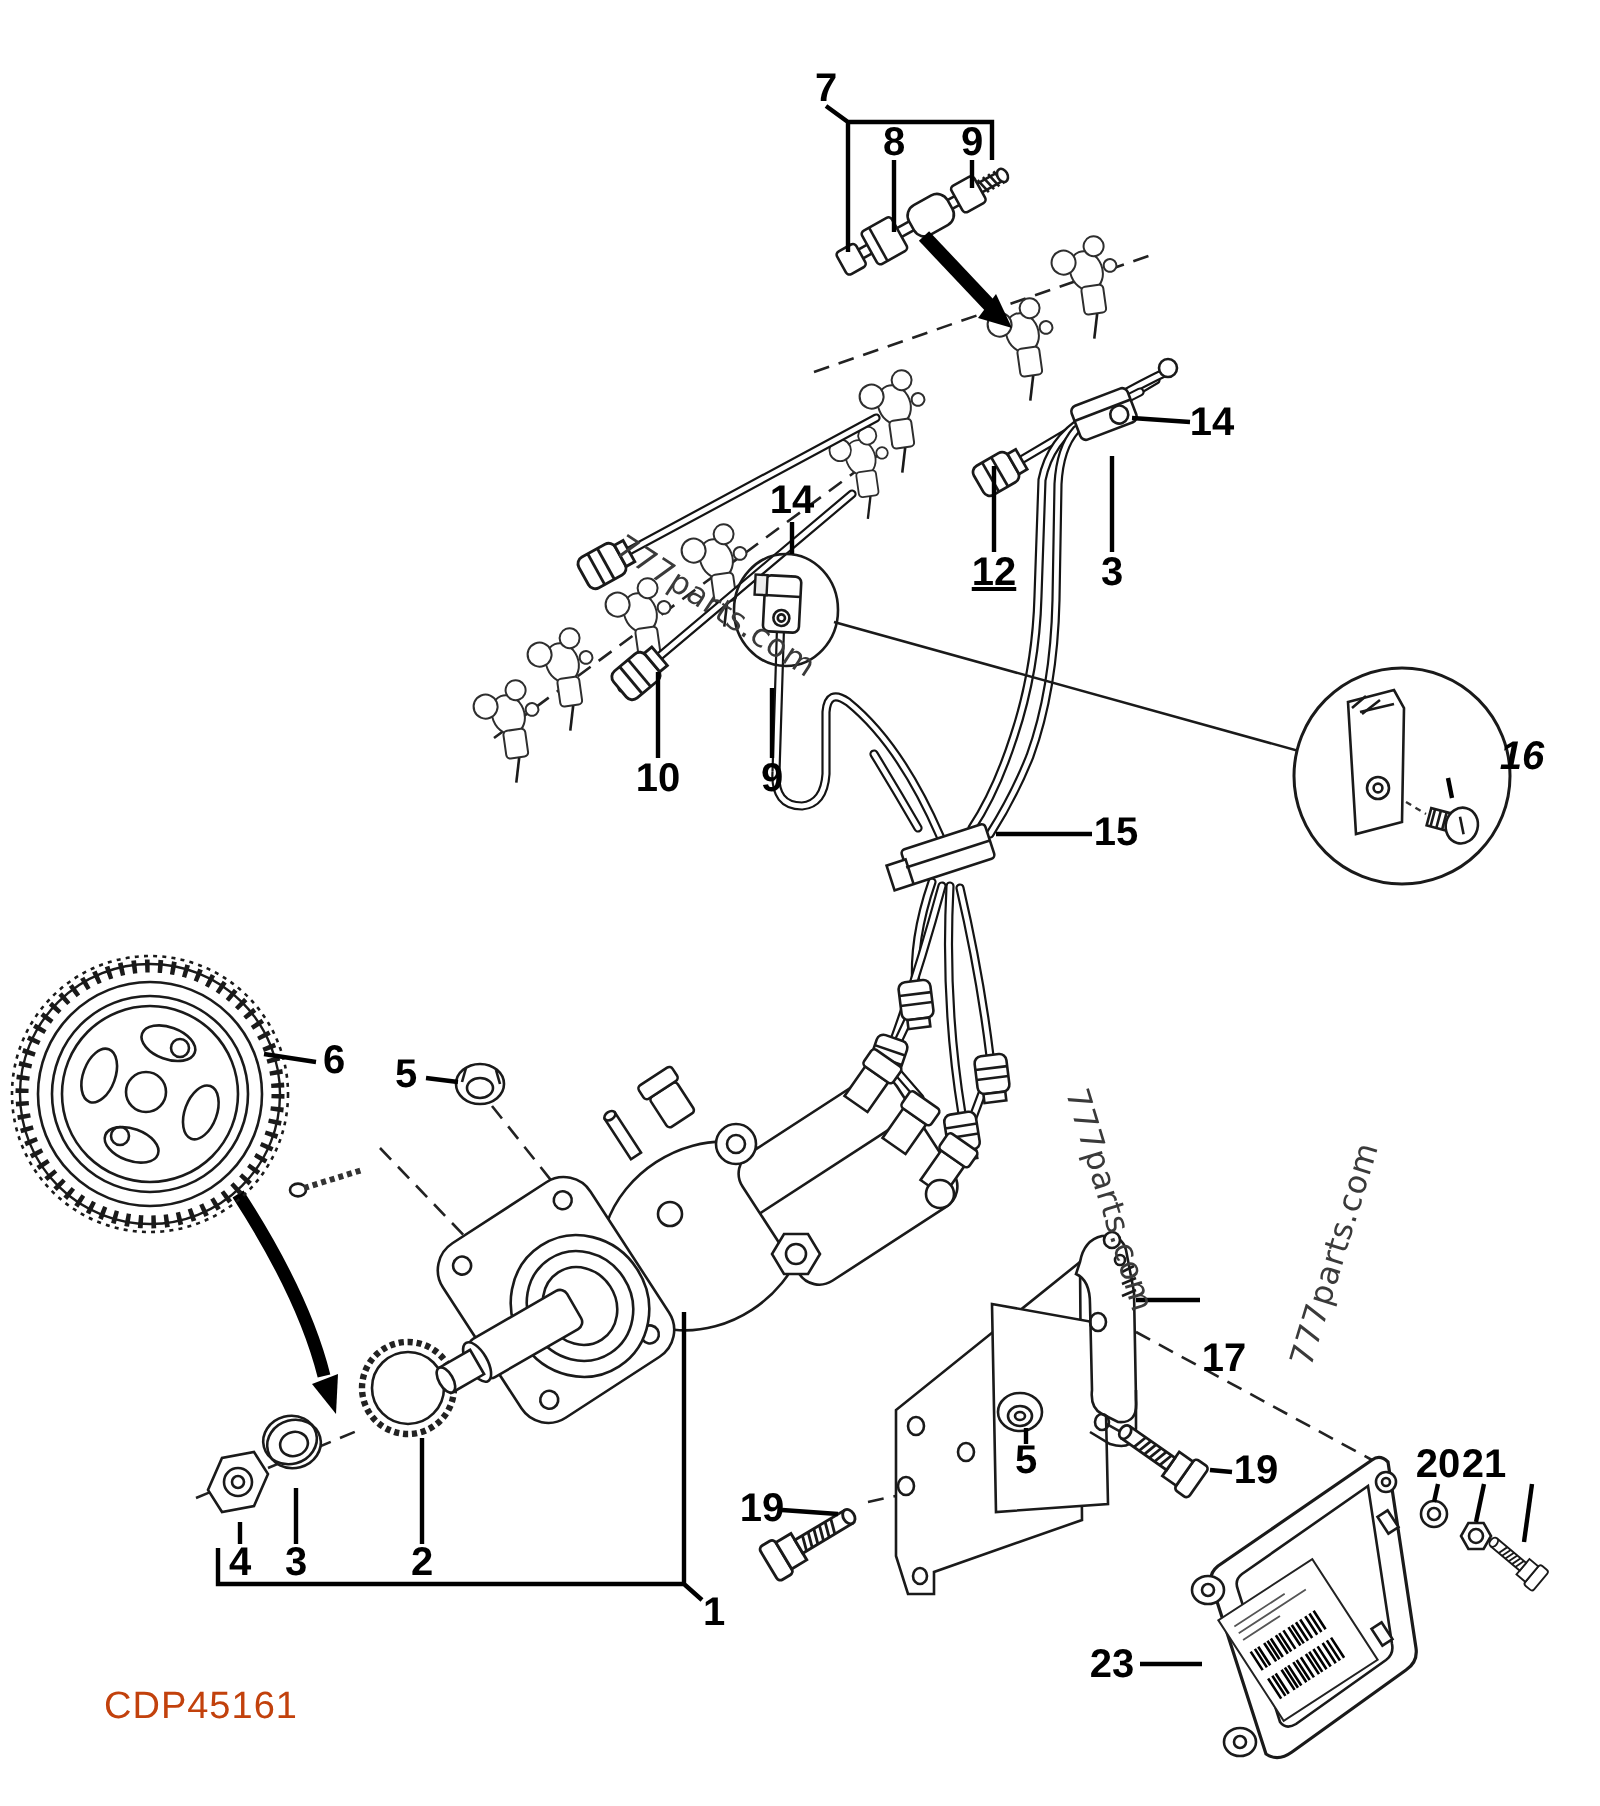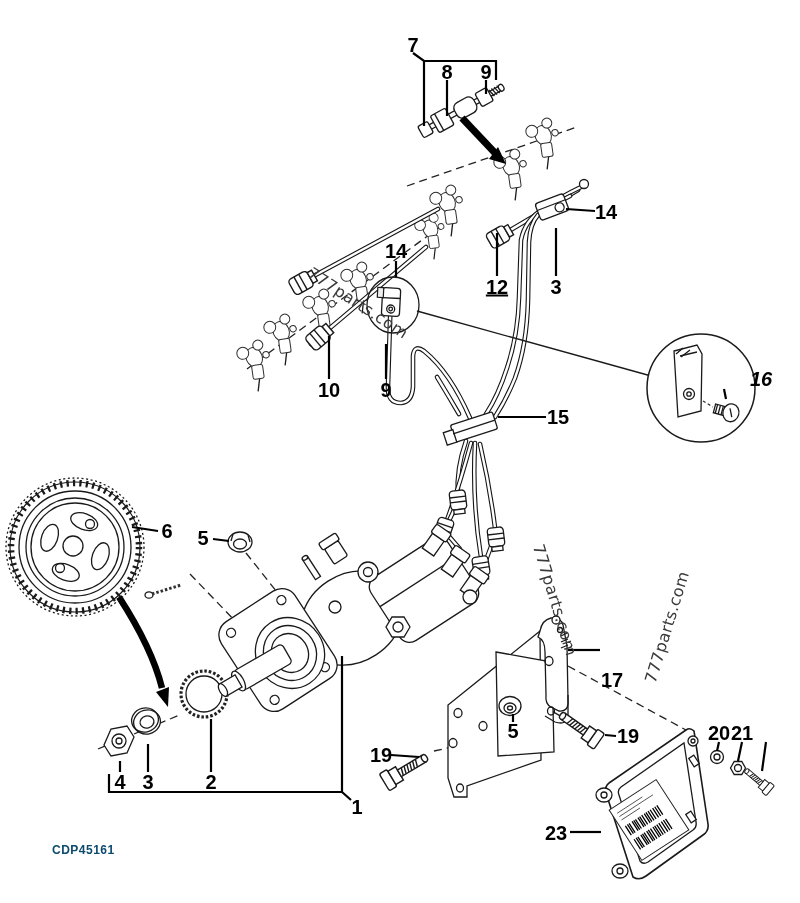--- a/index.html
+++ b/index.html
@@ -3,22 +3,22 @@
 <meta charset="utf-8">
 <style>
   html,body{margin:0;padding:0;background:#fff;}
   .stage{position:relative;width:800px;height:903px;background:#fff;overflow:hidden;
          font-family:"Liberation Sans",sans-serif;}
   .stage svg{position:absolute;left:0;top:0;}
   .callout{position:absolute;transform:translate(-50%,-50%);font-weight:bold;
            font-size:20px;color:#000;white-space:nowrap;z-index:5;}
   .watermark{position:absolute;font-family:"DejaVu Sans",sans-serif;font-size:16px;
              color:#3a3a3a;white-space:nowrap;z-index:4;letter-spacing:.4px;}
-  .diagram-code{position:absolute;left:52px;top:843px;font-weight:bold;font-size:12px;
-                letter-spacing:.5px;color:#0c4a6e;z-index:5;}
+  .diagram-code{position:absolute;left:52px;top:843px;font-weight:normal;font-size:19px;
+                letter-spacing:.5px;color:#c2410c;z-index:5;}
   
   .ln{fill:none;stroke:#1a1a1a;stroke-width:1.3;}
   .fw{fill:#fff;stroke:#1a1a1a;stroke-width:1.3;}
   .fg{fill:#ededed;stroke:#1a1a1a;stroke-width:1.2;}
   .ld{fill:none;stroke:#000;stroke-width:2.2;}
   .dash{fill:none;stroke:#222;stroke-width:1.3;stroke-dasharray:8 5;}
   .po{fill:none;stroke:#141414;stroke-width:4.6;stroke-linecap:round;}
   .pi{fill:none;stroke:#fff;stroke-width:2.4;stroke-linecap:round;}
   .inj{stroke:#2e2e2e;stroke-width:1;fill:#fff;}
 </style>

